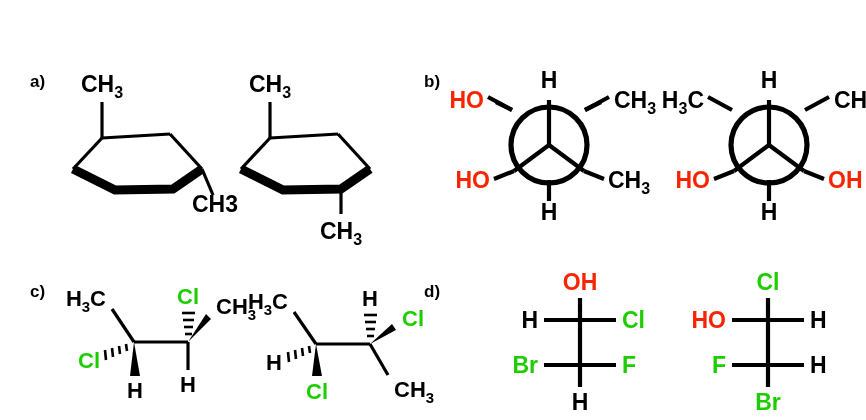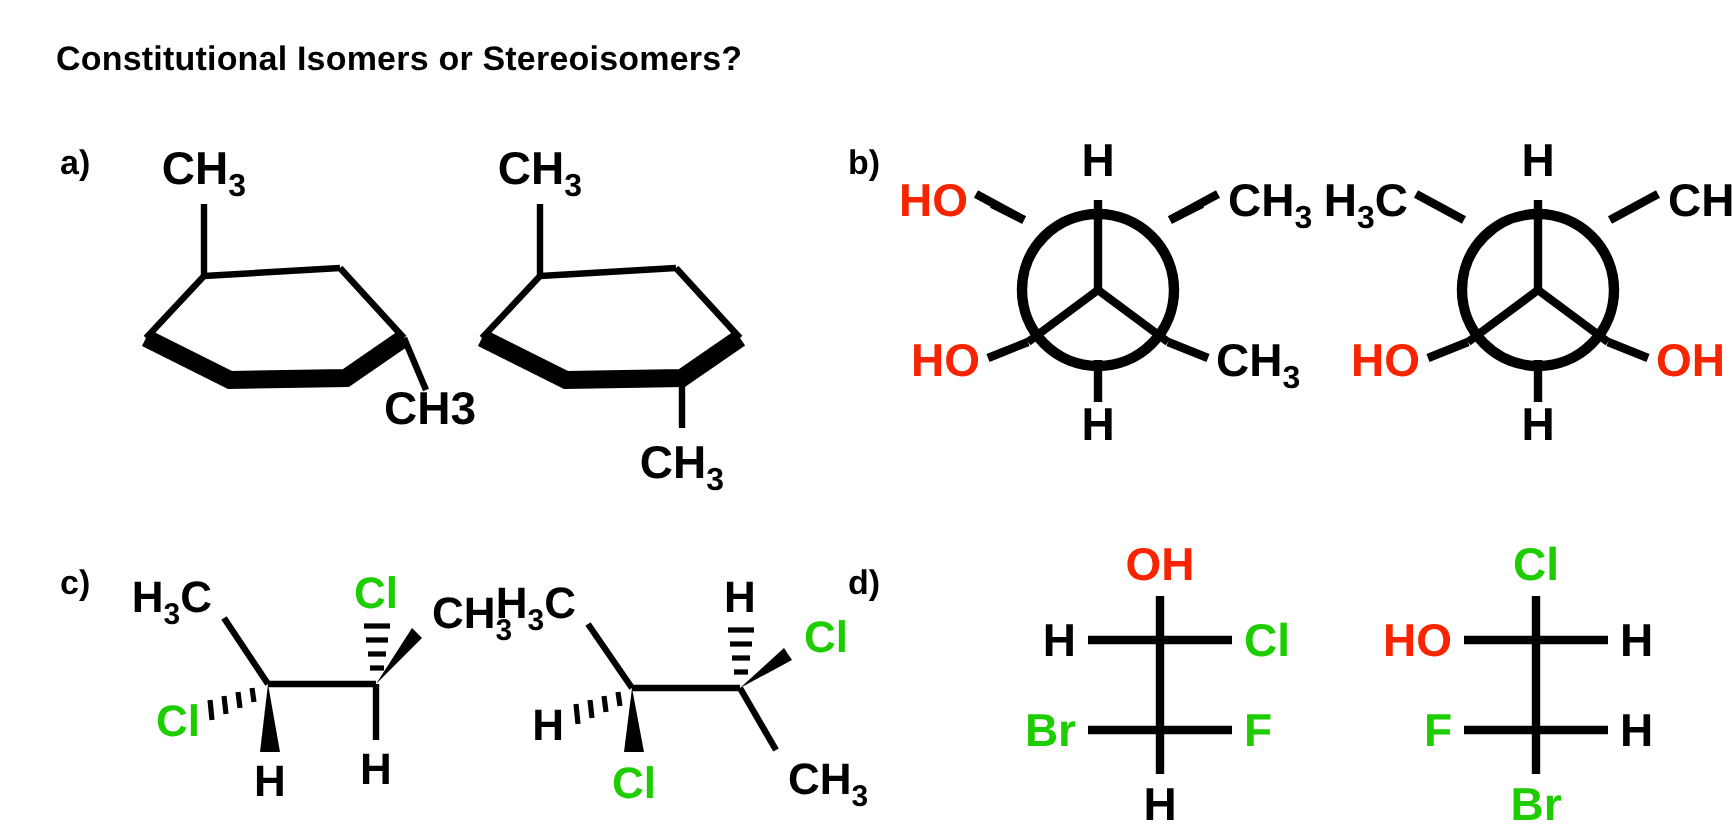--- a/index.html
+++ b/index.html
@@ -57,21 +57,20 @@
   .ring-front { stroke: #000000; fill: none; stroke-width: 9; stroke-linejoin: miter; }
   .circle-newman { stroke: #000000; fill: none; stroke-width: 5.2; }
   .wedge { fill: #000000; stroke: none; }
   .hash { stroke: #000000; stroke-width: 2.6; stroke-linecap: butt; }
 </style>
 </head>
 <body>
 
 <div id="page">
 
-  <div class="title">Constitutional Isomers or Stereoisomers?</div>
 
   <div class="part-label" style="left:30px; top:72px;">a)</div>
 
   <div class="struct" style="left:60px; top:62px;">
     <svg width="180" height="150" viewBox="0 0 180 150">
 
       <g>
         <path class="bond bond-thin" d="M 42 76 L 13 107"></path>
         <path class="bond bond-thin" d="M 42 76 L 110 72"></path>
         <path class="bond bond-thin" d="M 110 72 L 142 107"></path>

